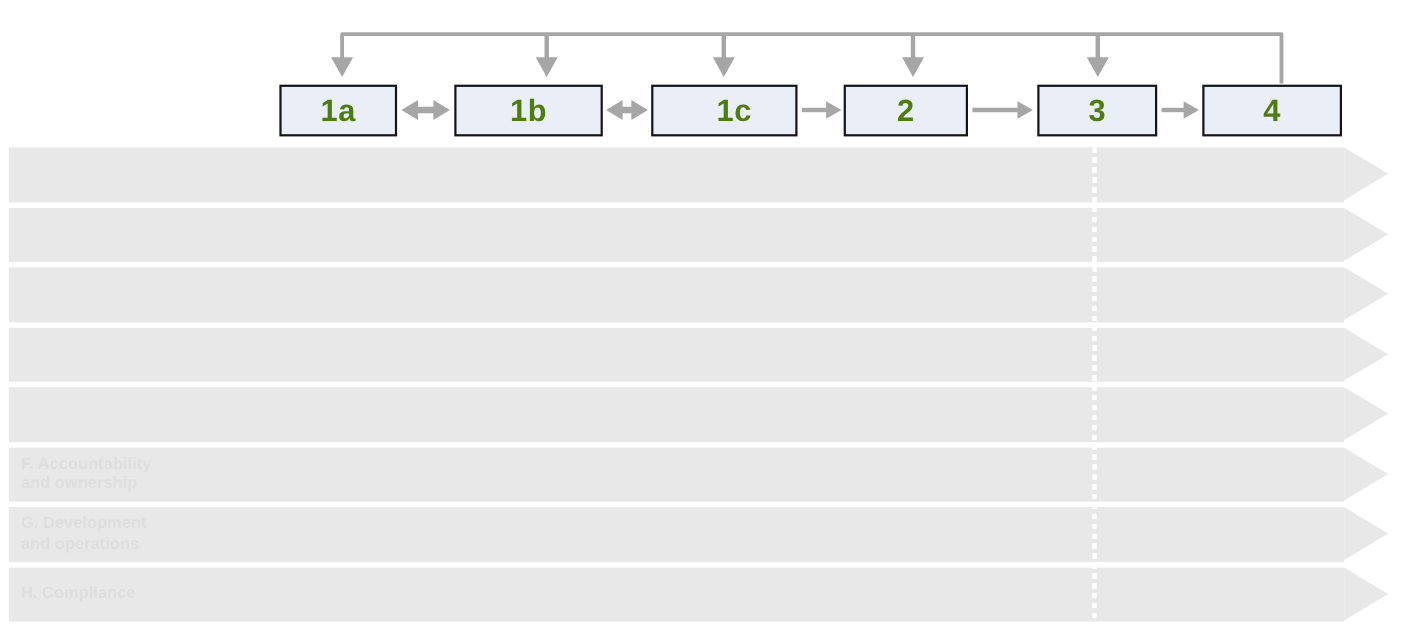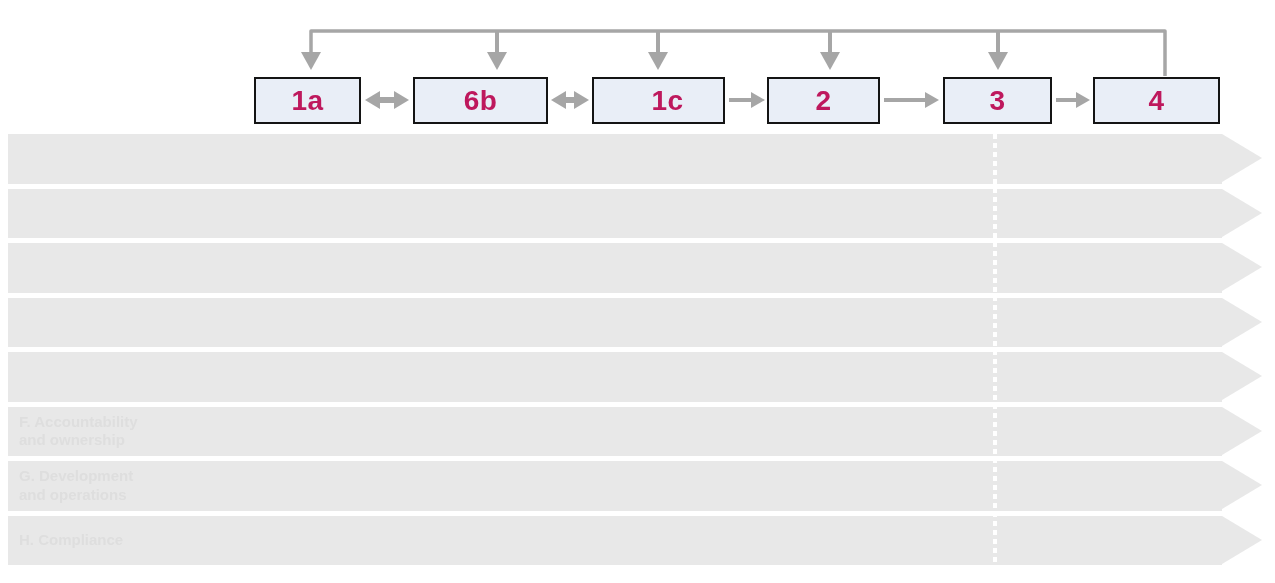--- a/index.html
+++ b/index.html
@@ -21,21 +21,21 @@
   .arrows-layer{position:absolute;left:0;top:0;width:1275px;height:583px;pointer-events:none;}
   .arrows-layer path{stroke:var(--arrow);fill:none;}
   .arrows-layer line{stroke:var(--arrow);}
   .arrows-layer polygon{fill:var(--arrow);stroke:none;}
 
   .stage-box{
     position:absolute;top:77px;height:47px;box-sizing:border-box;
     background:var(--stage-box-fill);
     border:2px solid var(--stage-box-border);
     display:flex;align-items:center;justify-content:center;
-    font-size:28px;font-weight:600;color:#be185d;letter-spacing:0.5px;
+    font-size:28px;font-weight:600;color:#4d7c0f;letter-spacing:0.5px;
   }
   .box-1a{left:254px;width:107px;}
   .box-1b{left:413px;width:135px;}
   .box-1c{left:592px;width:133px;padding-left:18px;}
   .box-2 {left:767px;width:113px;}
   .box-3 {left:943px;width:109px;}
   .box-4 {left:1093px;width:127px;}
 
   
   .rows{
@@ -102,21 +102,21 @@
     <polygon points="765,100 751,92 751,108"></polygon>
 
     <line x1="884" y1="100" x2="926" y2="100" stroke-width="4"></line>
     <polygon points="939,100 925,92 925,108"></polygon>
 
     <line x1="1056" y1="100" x2="1077" y2="100" stroke-width="4"></line>
     <polygon points="1090,100 1076,92 1076,108"></polygon>
   </svg>
 
   <div class="stage-box box-1a">1a</div>
-  <div class="stage-box box-1b">6b</div>
+  <div class="stage-box box-1b">1b</div>
   <div class="stage-box box-1c">1c</div>
   <div class="stage-box box-2">2</div>
   <div class="stage-box box-3">3</div>
   <div class="stage-box box-4">4</div>
 
   <div class="rows">
     <div class="row">
       <span class="row-label"></span>
       <div class="row-tip"></div>
     </div>

